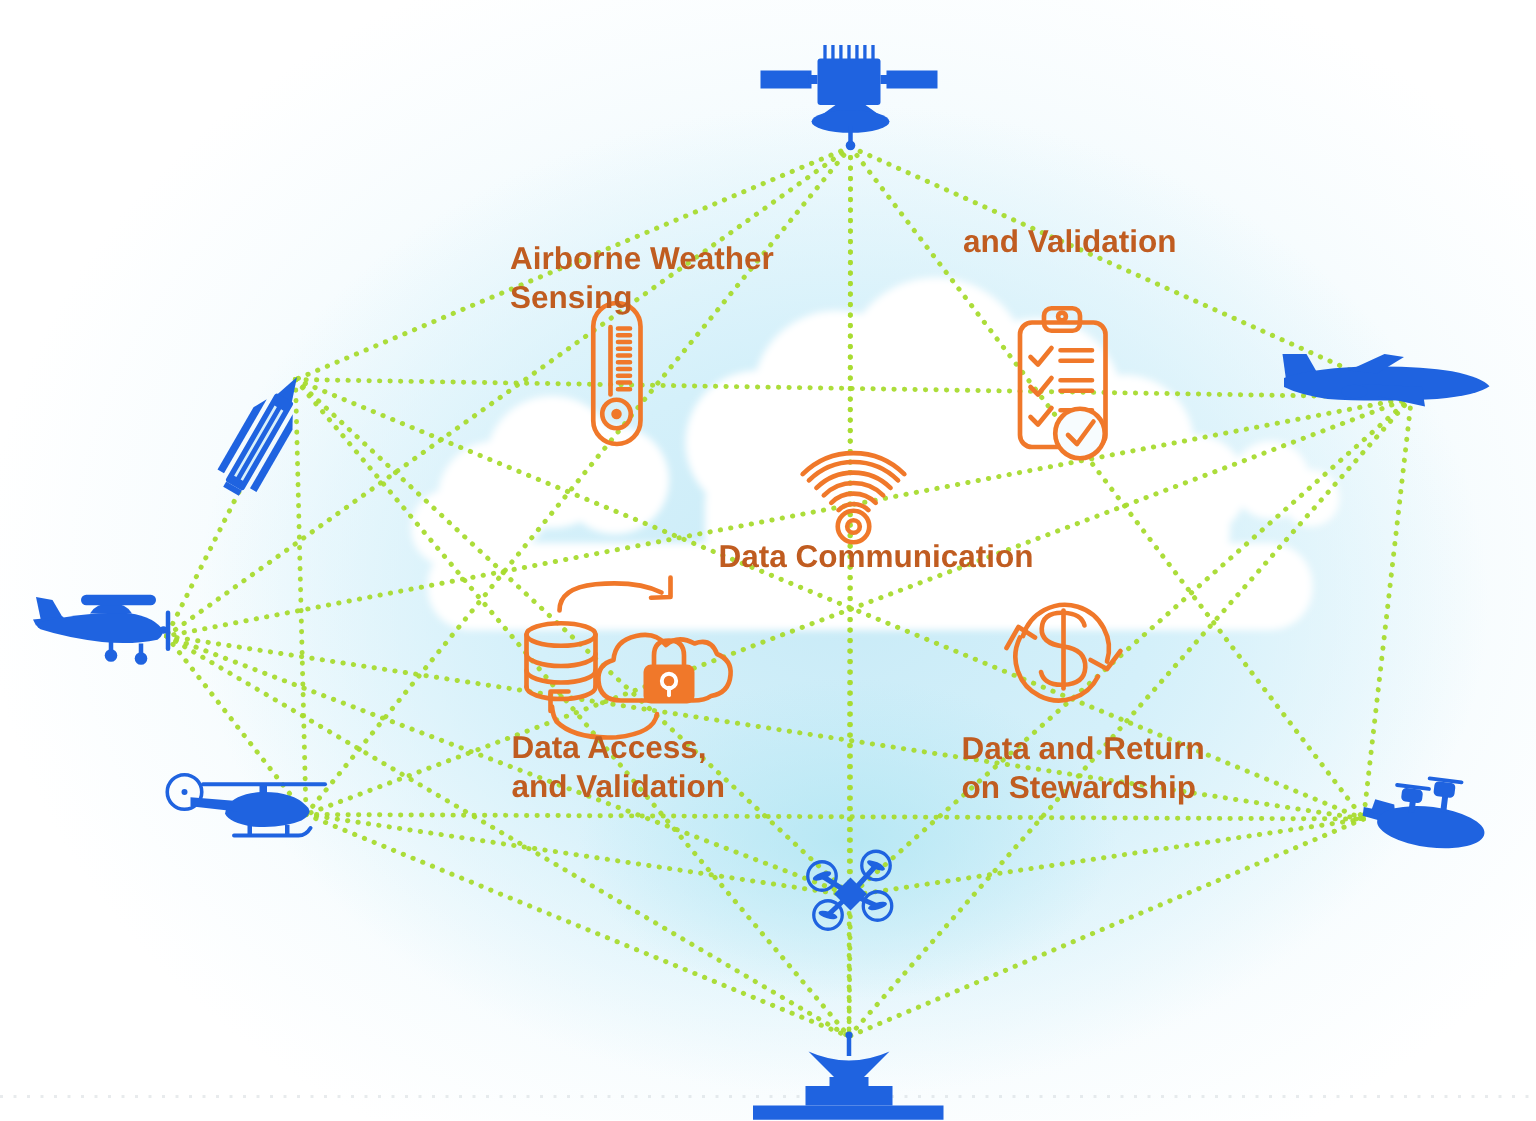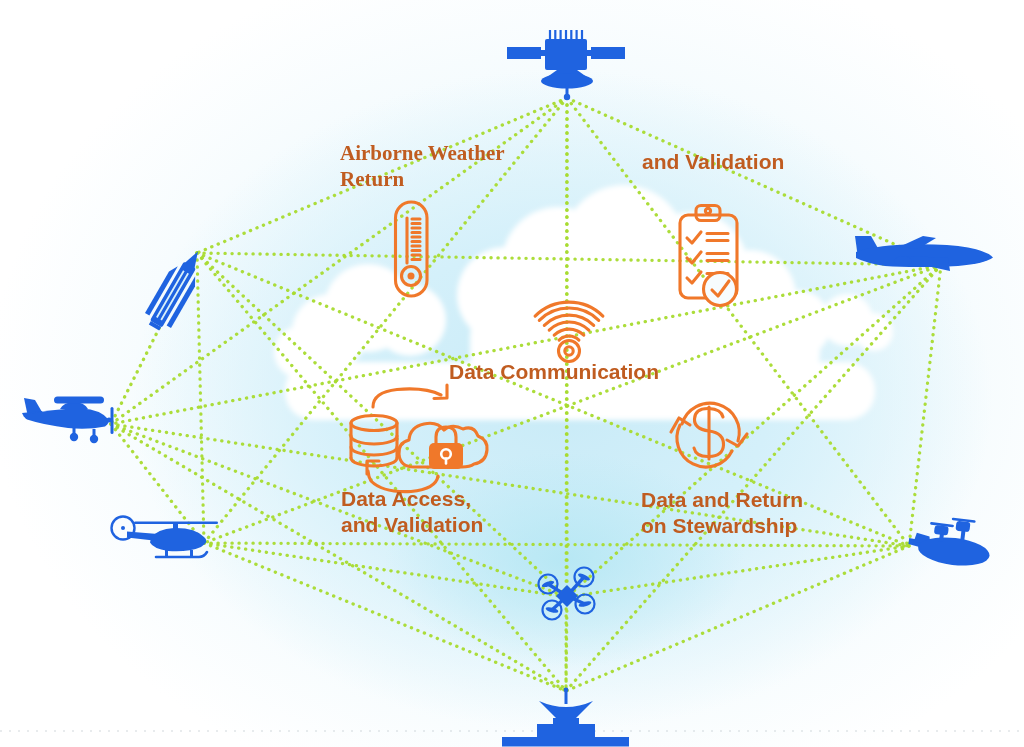--- a/index.html
+++ b/index.html
@@ -27,21 +27,21 @@
   .edge{stroke:var(--link-green);stroke-width:3.3;stroke-dasharray:0.2 6.8;stroke-linecap:round;fill:none;opacity:.95;}
   .o{fill:none;stroke:var(--icon-orange);stroke-width:3.1;stroke-linecap:round;stroke-linejoin:round;}
   .ofill{fill:var(--icon-orange);stroke:none;}
   .owhite{fill:none;stroke:#FFFFFF;stroke-width:2.6;stroke-linecap:round;}
   .label{
     position:absolute;color:var(--label-orange);
     font-size:21px;line-height:26px;font-weight:700;letter-spacing:0;
     white-space:nowrap;
   }
   .label span{display:block;}
-  #lbl-comm{text-align:left;}
+  #lbl-comm{text-align:right;}
 </style>
 </head>
 <body>
 
 <div id="stage">
 
   <svg viewBox="0 0 1024 747" width="1024" height="747">
     <defs>
       <filter id="soft" x="-20%" y="-20%" width="140%" height="140%">
         <feGaussianBlur stdDeviation="2.5"></feGaussianBlur>
@@ -257,23 +257,23 @@
     <g>
       <path class="o" d="M682,424 A29,29 0 0 1 738,441" stroke-width="3.4"></path>
       <polyline class="o" points="747,434 738,446 727,440" stroke-width="3.4"></polyline>
       <path class="o" d="M732,451 A29,29 0 0 1 680,425" stroke-width="3.4"></path>
       <polyline class="o" points="671,432 679,418 690,425" stroke-width="3.4"></polyline>
       <line class="o" x1="709" y1="407" x2="709" y2="459" stroke-width="3.4"></line>
       <path class="o" d="M723,417 Q721,409 709,408.5 Q695,408 694.5,419 Q694,429 709,431 Q724,433 723.5,445 Q723,456 709,456.5 Q696,457 694,448" stroke-width="3.6"></path>
     </g>
   </svg>
 
-  <div class="label" style="left:340px;top:140px;font-family:Liberation Serif, serif;">
+  <div class="label" style="left:340px;top:160px;">
     <span>Airborne Weather</span>
-    <span>Return</span>
+    <span>Sensing</span>
   </div>
 
   <div class="label" style="left:642px;top:149px;">
     <span>and Validation</span>
   </div>
 
   <div class="label" id="lbl-comm" style="left:449px;top:359px;width:240px;">
     <span>Data Communication</span>
   </div>
 

